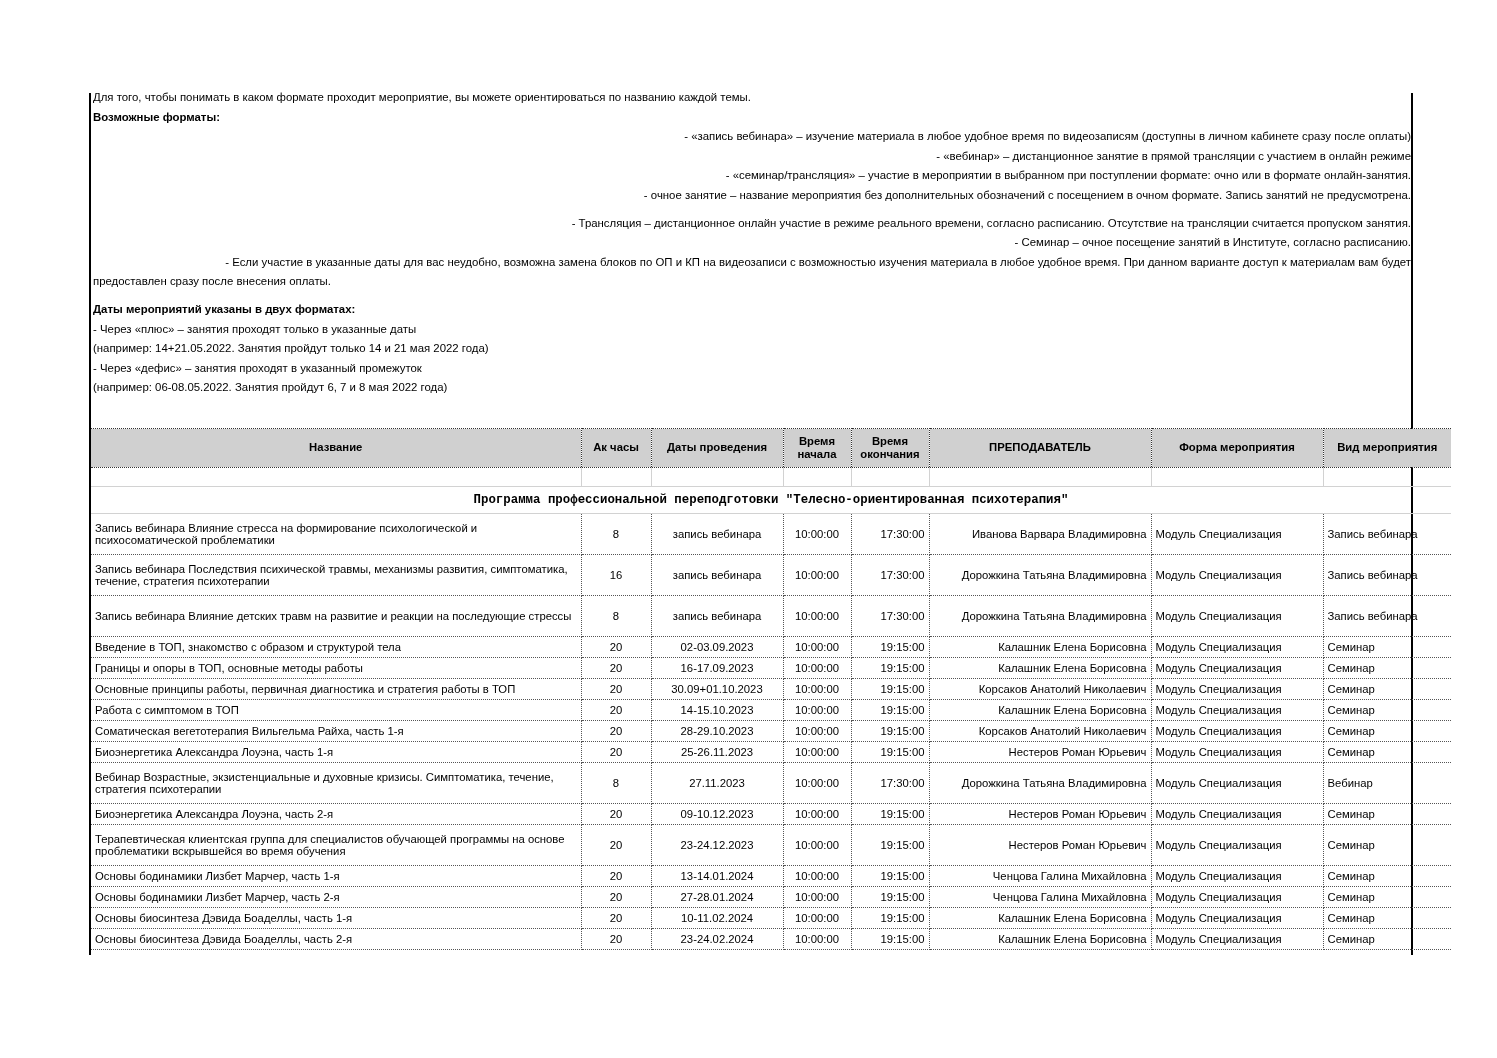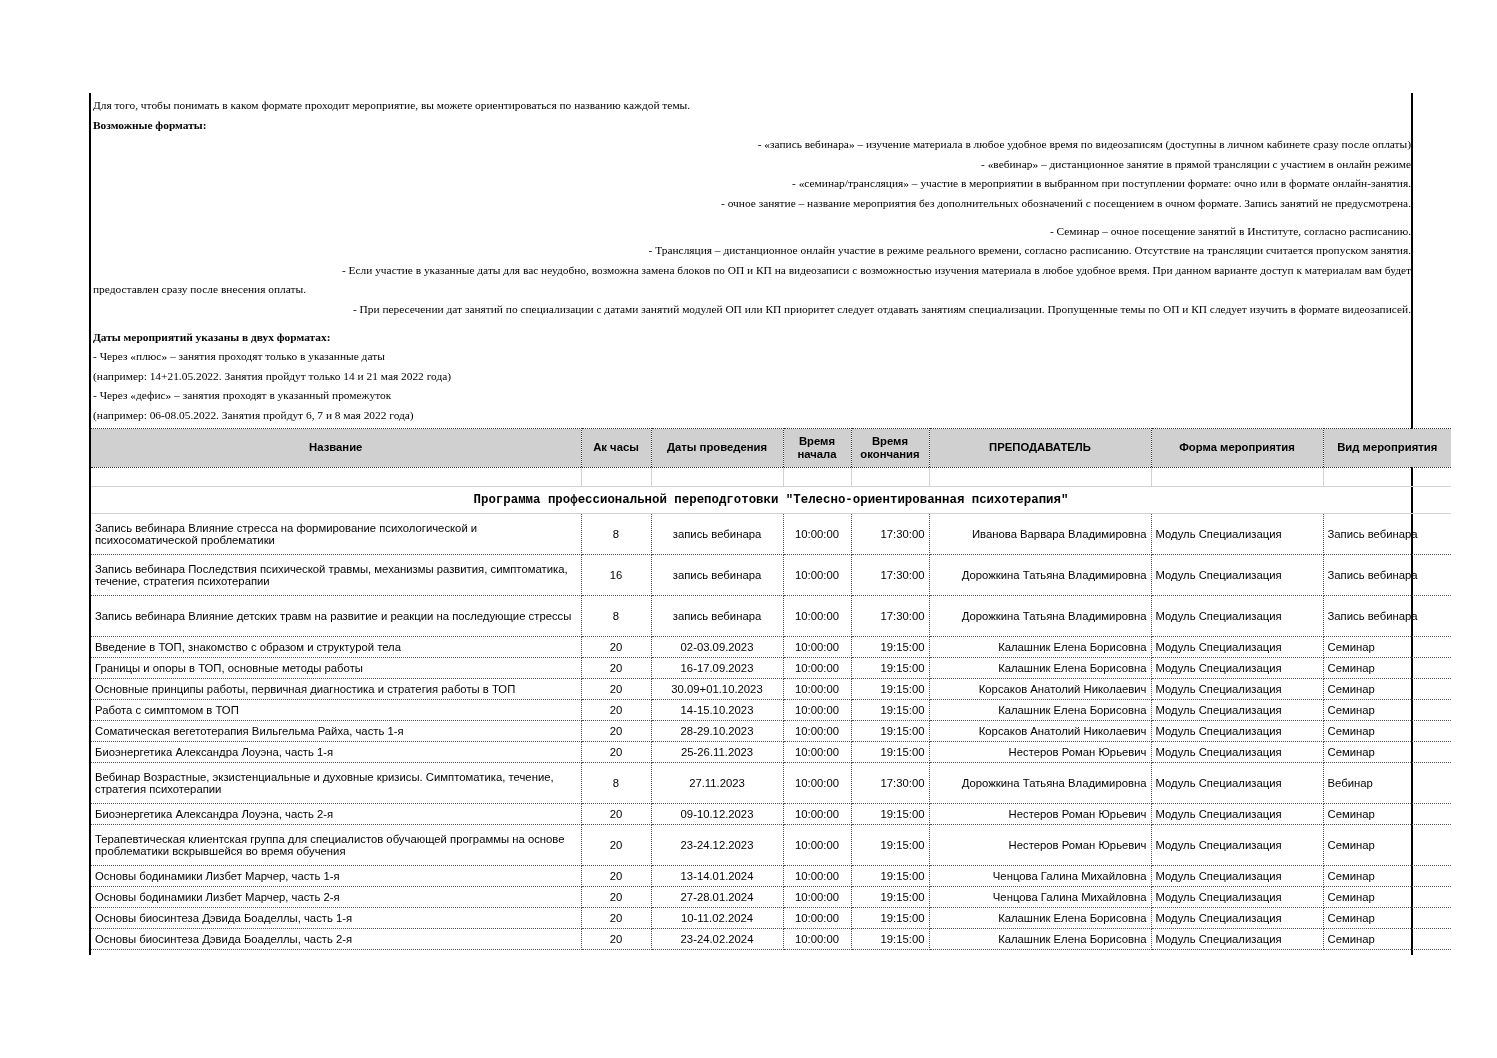--- a/index.html
+++ b/index.html
@@ -37,26 +37,25 @@
     left: 1411px;
     top: 93px;
     width: 2px;
     height: 862px;
     background: #000000;
   }
 
   .intro {
     position: absolute;
     left: 93px;
-    top: 96px;
+    top: 88px;
     width: 1318px;
     font-size: 11.4px;
     line-height: 19.6px;
     white-space: nowrap;
-    font-family: Liberation Serif, serif;
   }
   .intro p {
     margin: 0;
   }
   .intro p.b {
     font-weight: bold;
   }
   .intro p.sp {
     height: 8px;
   }
@@ -146,25 +145,24 @@
   <div class="doc-rule-right"></div>
 
   <div class="intro">
     <p>Для того, чтобы понимать в каком формате проходит мероприятие, вы можете ориентироваться по названию каждой темы.</p>
     <p class="b">Возможные форматы:</p>
     <p class="ind">- «запись вебинара» – изучение материала в любое удобное время по видеозаписям (доступны в личном кабинете сразу после оплаты)</p>
     <p class="ind">- «вебинар» – дистанционное занятие в прямой трансляции с участием в онлайн режиме</p>
     <p class="ind">- «семинар/трансляция» – участие в мероприятии в выбранном при поступлении формате: очно или в формате онлайн-занятия.</p>
     <p class="ind">- очное занятие – название мероприятия без дополнительных обозначений с посещением в очном формате. Запись занятий не предусмотрена.</p>
     <p class="sp"></p>
+    <p class="ind">- Трансляция – дистанционное онлайн участие в режиме реального времени, согласно расписанию. Отсутствие на трансляции считается пропуском занятия.</p>
     <p class="ind">- Семинар – очное посещение занятий в Институте, согласно расписанию.</p>
-    <p class="ind">- Трансляция – дистанционное онлайн участие в режиме реального времени, согласно расписанию. Отсутствие на трансляции считается пропуском занятия.</p>
     <p class="ind">- Если участие в указанные даты для вас неудобно, возможна замена блоков по ОП и КП  на видеозаписи с возможностью изучения материала в любое удобное время. При данном варианте доступ к материалам вам будет</p>
     <p>предоставлен сразу после внесения оплаты.</p>
-    <p class="ind">- При пересечении дат занятий по  специализации  с датами занятий  модулей ОП или КП приоритет следует отдавать занятиям специализации. Пропущенные темы по ОП и КП следует изучить в формате видеозаписей.</p>
     <p class="sp"></p>
     <p class="b">Даты мероприятий указаны в двух форматах:</p>
     <p> - Через «плюс» – занятия проходят только в указанные даты</p>
     <p>(например: 14+21.05.2022. Занятия пройдут только 14 и 21 мая 2022 года)</p>
     <p> - Через «дефис» – занятия проходят в указанный промежуток</p>
     <p>(например: 06-08.05.2022. Занятия пройдут 6, 7 и 8 мая 2022 года)</p>
   </div>
 
   <div class="tbl-wrap">
     <table class="sheet">

